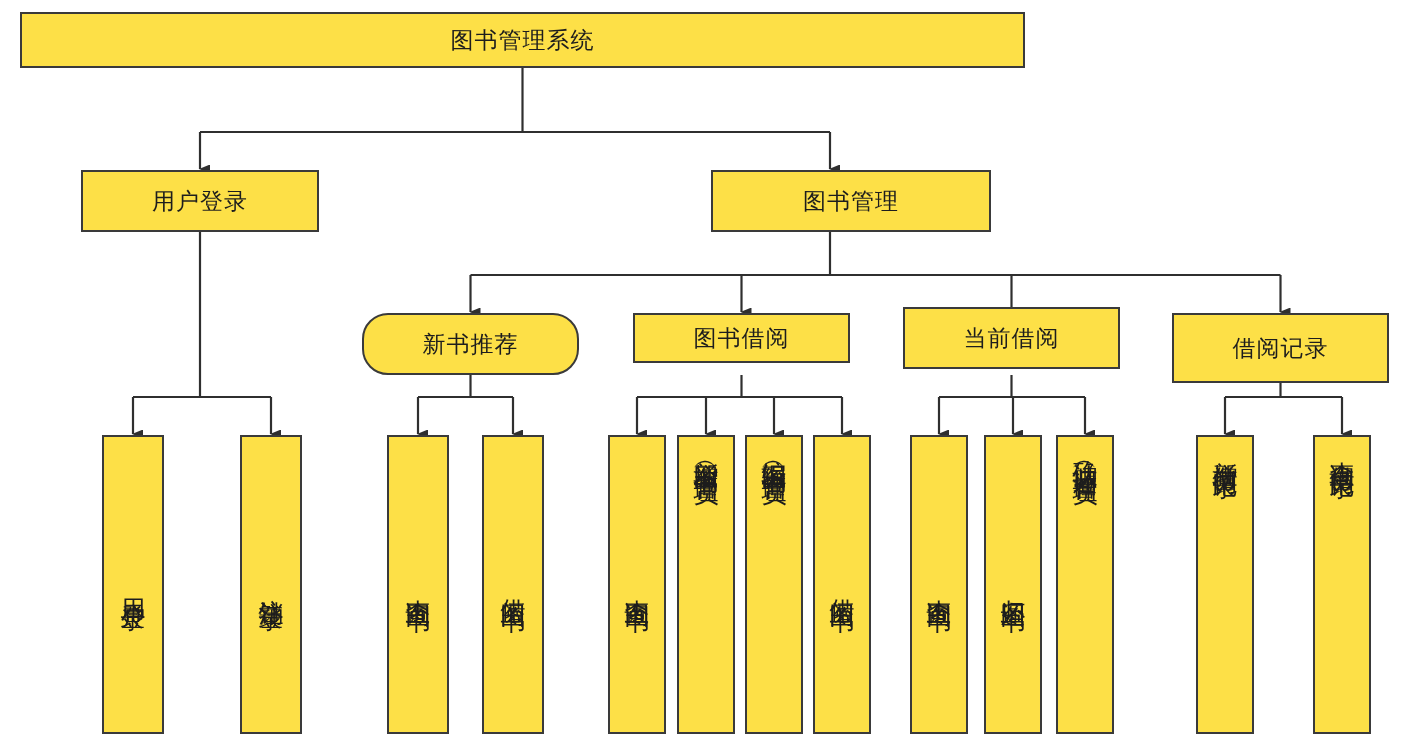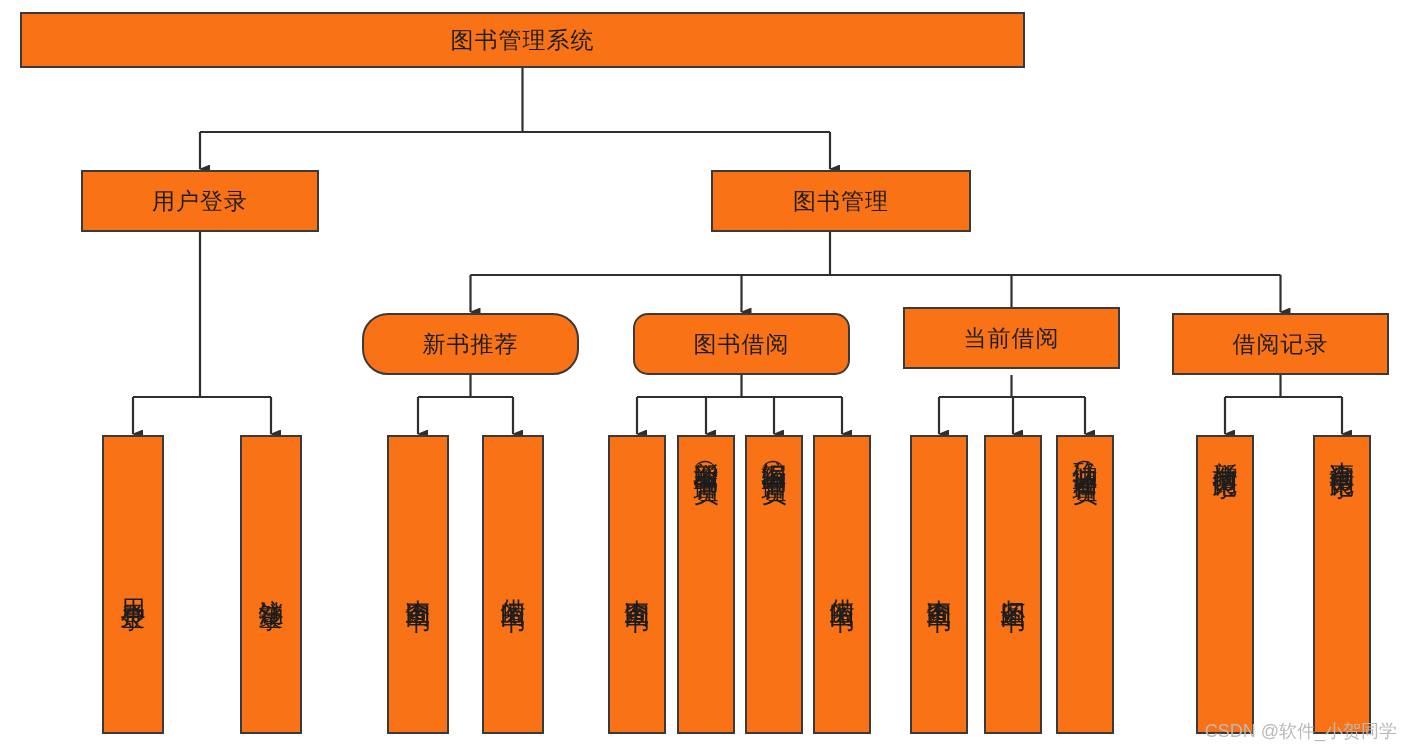--- a/index.html
+++ b/index.html
@@ -21,21 +21,21 @@
     position: absolute;
     left: 0;
     top: 0;
     width: 1405px;
     height: 747px;
     pointer-events: none;
   }
   .node {
     position: absolute;
     box-sizing: border-box;
-    background: #f97316;
+    background: #fde047;
     border: 2px solid #3a3a3a;
     display: flex;
     align-items: center;
     justify-content: center;
     color: #1d1d1d;
     z-index: 2;
   }
   .node .label {
     display: block;
     text-align: center;
@@ -124,33 +124,33 @@
       </g>
   </svg>
 
   <div id="node-layer">
       <div class="node horiz" style="left: 20px; top: 12px; width: 1005px; height: 56px;">
         <span class="label">图书管理系统</span>
       </div>
       <div class="node horiz" style="left: 81px; top: 170px; width: 238px; height: 62px;">
         <span class="label">用户登录</span>
       </div>
-      <div class="node horiz" style="left: 711px; top: 170px; width: 260px; height: 62px;">
+      <div class="node horiz" style="left: 711px; top: 170px; width: 280px; height: 62px;">
         <span class="label">图书管理</span>
       </div>
       <div class="node horiz" style="left: 362px; top: 313px; width: 217px; height: 62px; border-radius: 26px;">
         <span class="label">新书推荐</span>
       </div>
-      <div class="node horiz" style="left: 633px; top: 313px; width: 217px; height: 62px; border-radius: 15px;">
+      <div class="node horiz" style="left: 633px; top: 313px; width: 217px; height: 50px;">
         <span class="label">图书借阅</span>
       </div>
       <div class="node horiz" style="left: 903px; top: 307px; width: 217px; height: 62px;">
         <span class="label">当前借阅</span>
       </div>
-      <div class="node horiz" style="left: 1172px; top: 313px; width: 217px; height: 62px;">
+      <div class="node horiz" style="left: 1172px; top: 313px; width: 217px; height: 70px;">
         <span class="label">借阅记录</span>
       </div>
       <div class="node vert centered" style="left: 102px; top: 435px; width: 62px; height: 299px;">
         <span class="label">用户登录</span>
       </div>
       <div class="node vert centered" style="left: 240px; top: 435px; width: 62px; height: 299px;">
         <span class="label">注销登录</span>
       </div>
       <div class="node vert centered" style="left: 387px; top: 435px; width: 62px; height: 299px;">
         <span class="label">查询图书</span>
@@ -180,14 +180,13 @@
         <span class="label">确认归还（管理员）</span>
       </div>
       <div class="node vert" style="left: 1196px; top: 435px; width: 58px; height: 299px;">
         <span class="label">新增借阅记录</span>
       </div>
       <div class="node vert" style="left: 1313px; top: 435px; width: 58px; height: 299px;">
         <span class="label">查询借阅记录</span>
       </div>
     </div>
 
-  <div id="watermark">CSDN @软件_小贺同学</div>
 </div>
 
 </body></html>

